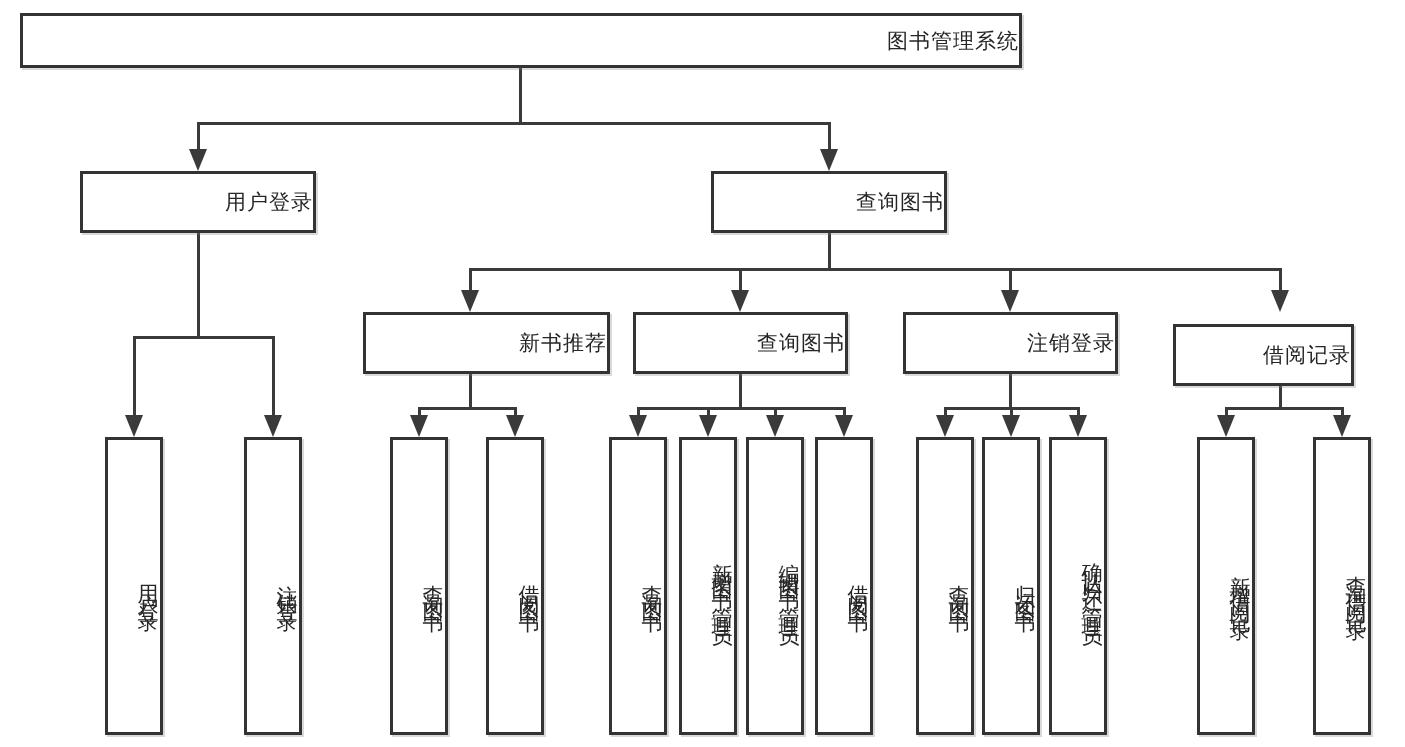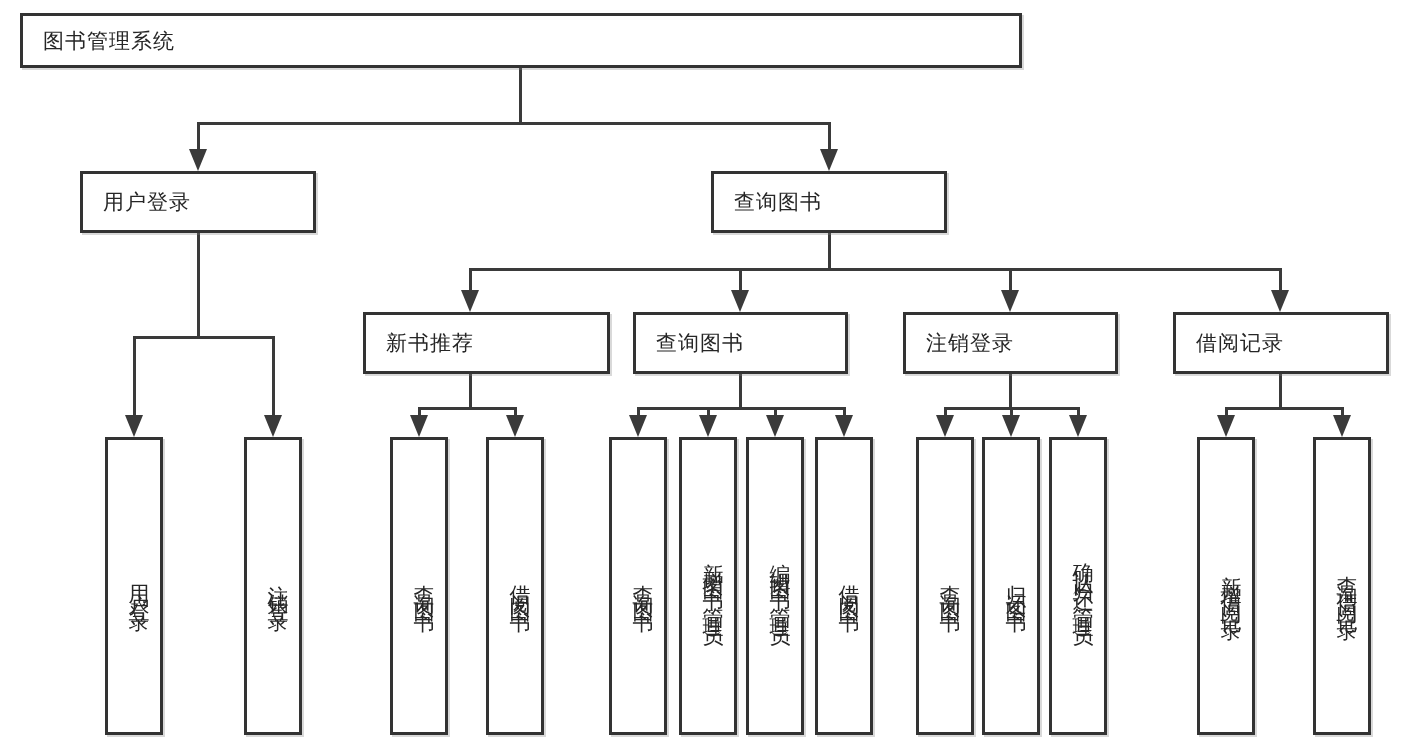--- a/index.html
+++ b/index.html
@@ -5,25 +5,24 @@
   * { margin:0; padding:0; box-sizing:border-box; }
   html,body { background:#ffffff; }
   body { font-family:"Liberation Sans","DejaVu Sans",sans-serif; }
   .canvas{
     position:relative; width:1405px; height:747px;
     background:#ffffff; overflow:hidden;
   }
   .box{
     position:absolute; background:#ffffff;
     border:3px solid #333333;
-    display:flex; align-items:center; justify-content:flex-start;
+    display:flex; align-items:center; justify-content:flex-end;
     color:#262626;
     box-shadow:2px 2px 0 rgba(130,130,130,0.30);
     z-index:2;
-    padding-left:20px;
   }
   .box.h span{ font-size:21px; letter-spacing:1px; white-space:nowrap; }
   .box.v span{
     writing-mode:vertical-rl; text-orientation:mixed;
     font-size:21px; letter-spacing:9px; line-height:1.1; white-space:nowrap;
   }
   .line{ position:absolute; background:#3a3a3a; z-index:1; }
   .arrowhead{
     position:absolute; width:0; height:0; z-index:1;
     border-left:9px solid transparent; border-right:9px solid transparent;
@@ -78,21 +77,21 @@
 
   <div class="box h" style="left:363px;top:312px;width:247px;height:62px">
     <span>新书推荐</span>
   </div>
   <div class="box h" style="left:633px;top:312px;width:215px;height:62px">
     <span>查询图书</span>
   </div>
   <div class="box h" style="left:903px;top:312px;width:215px;height:62px">
     <span>注销登录</span>
   </div>
-  <div class="box h" style="left:1173px;top:312px;width:216px;height:62px">
+  <div class="box h" style="left:1173px;top:324px;width:181px;height:62px">
     <span>借阅记录</span>
   </div>
 
   <div class="line" style="left:469px;top:374px;width:3px;height:33px"></div>
   <div class="line" style="left:418px;top:407px;width:99px;height:3px"></div>
   <div class="line" style="left:418px;top:407px;width:3px;height:10px"></div>
   <div class="arrowhead" style="left:410px;top:415px"></div>
   <div class="line" style="left:514px;top:407px;width:3px;height:10px"></div>
   <div class="arrowhead" style="left:506px;top:415px"></div>
 

